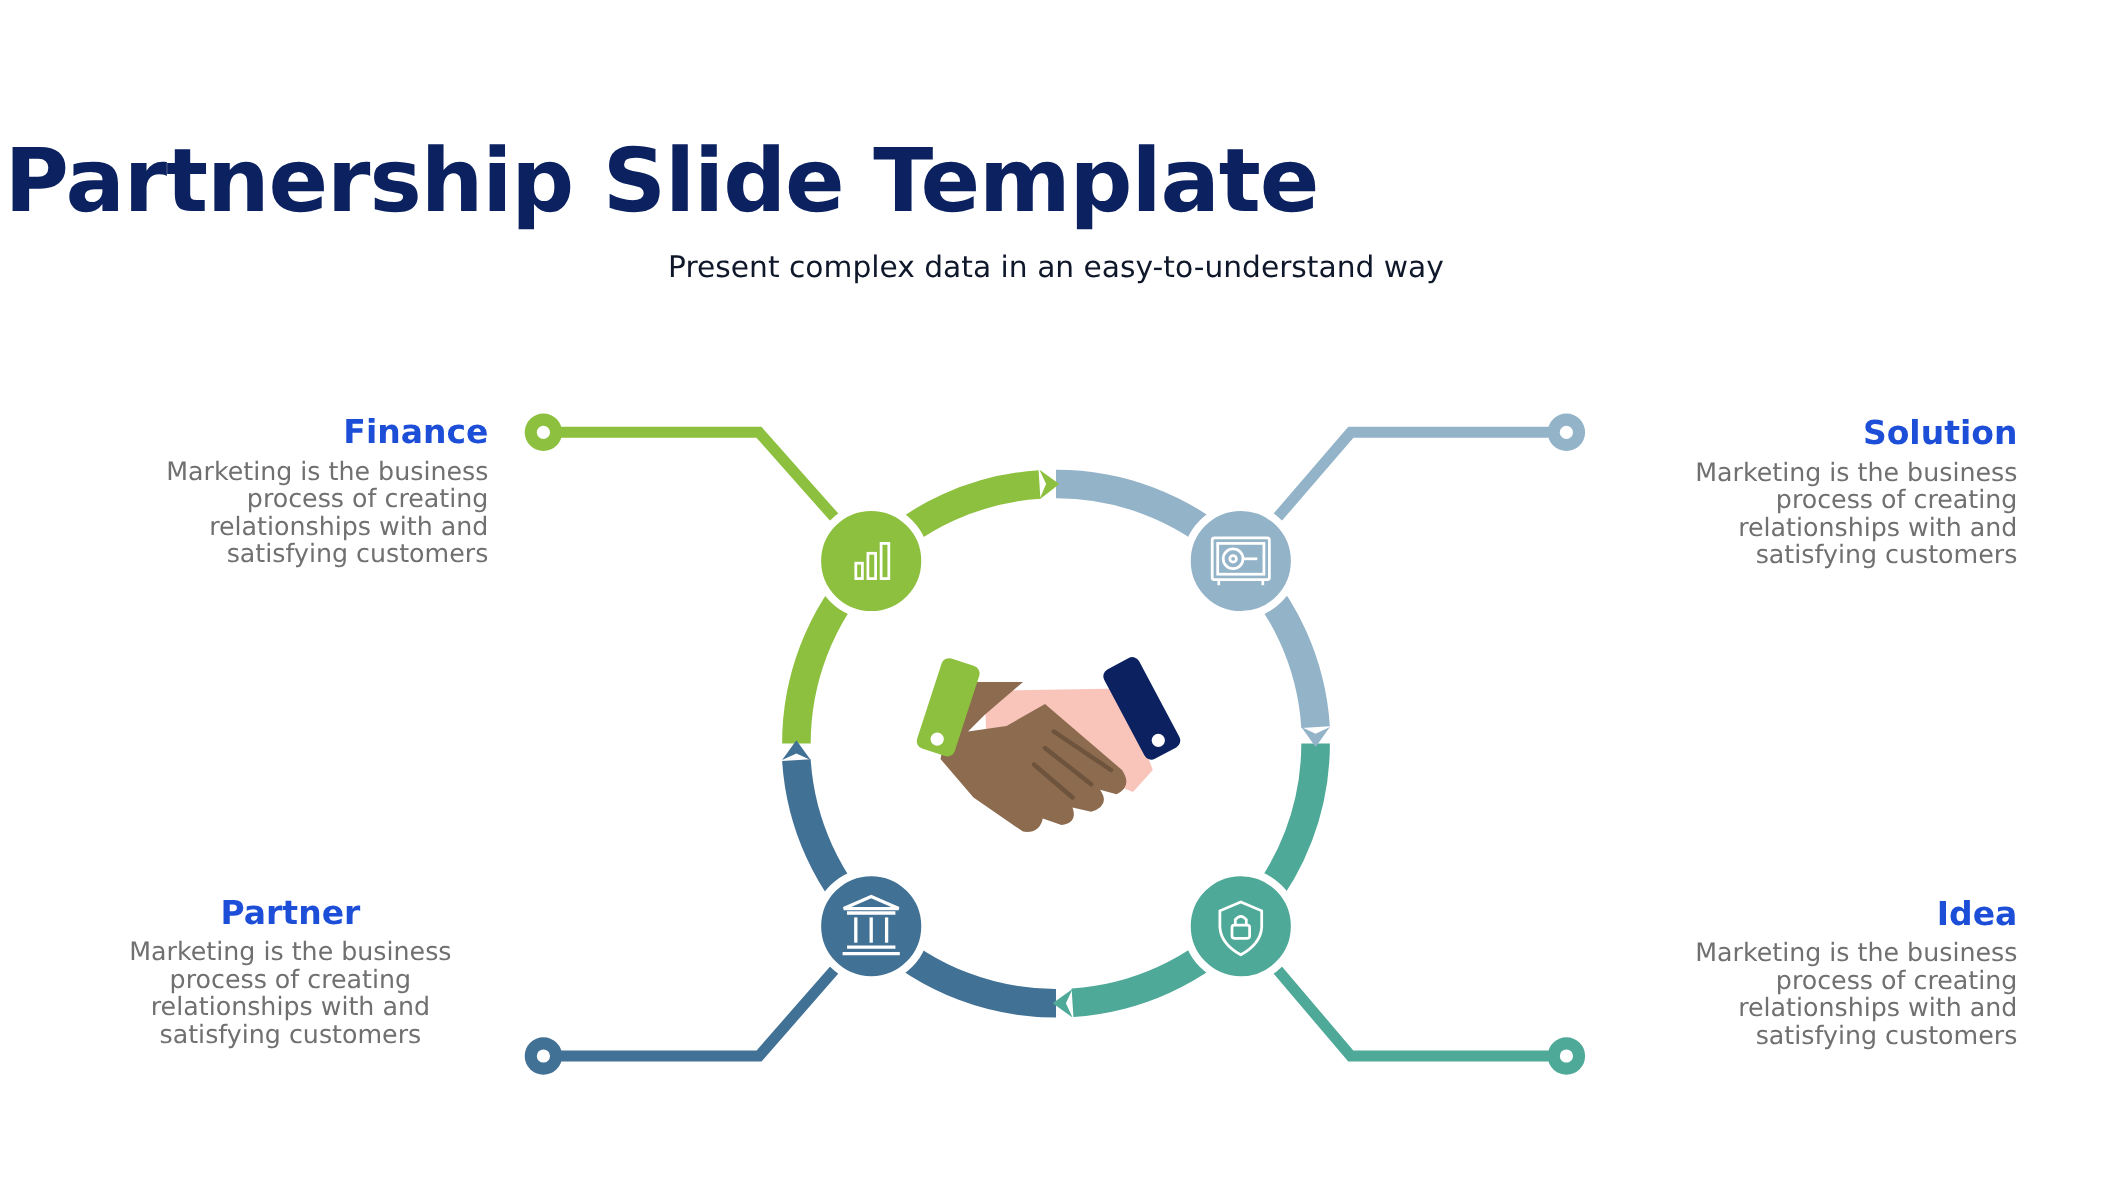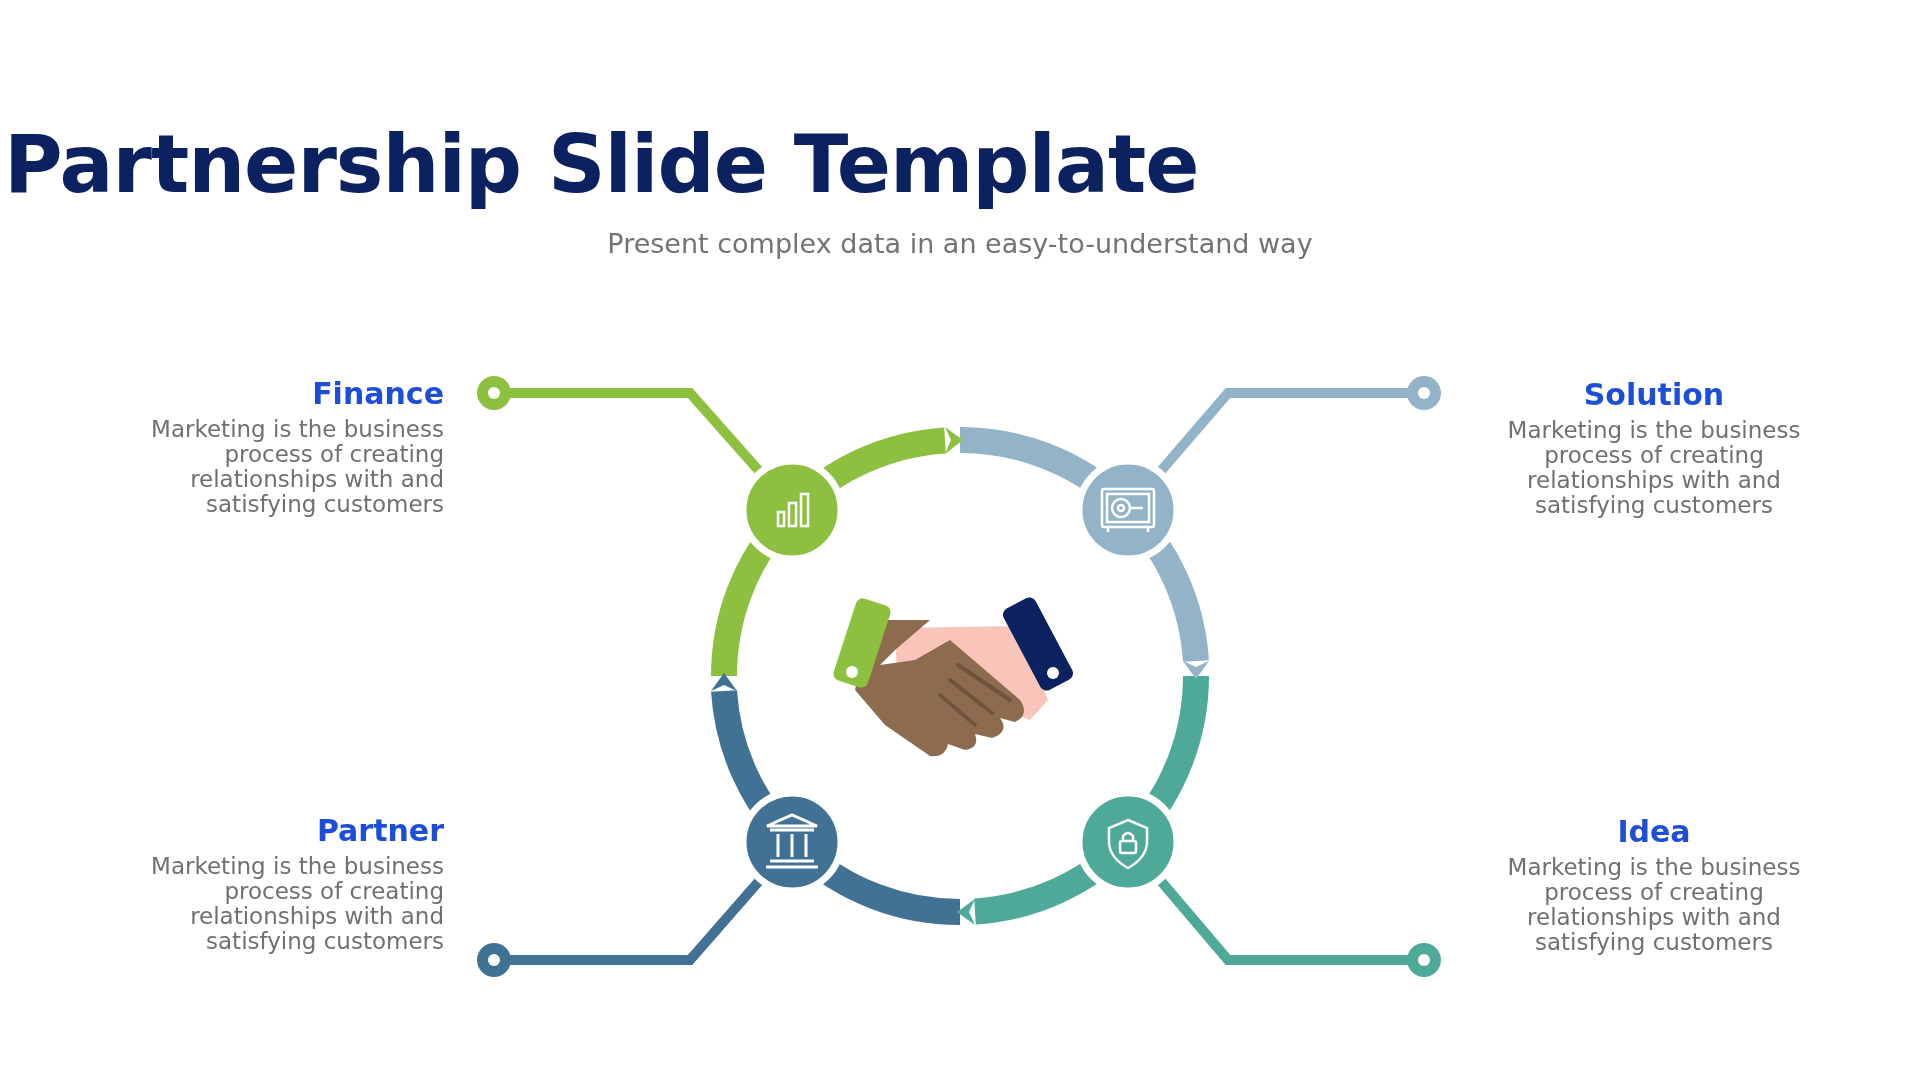--- a/index.html
+++ b/index.html
@@ -1,22 +1,22 @@
 <!DOCTYPE html>
 <html><head>
 <meta charset="utf-8">
 <style>
   html,body{margin:0;padding:0;background:#ffffff;}
   body{width:1920px;height:1080px;position:relative;overflow:hidden;font-family:"Liberation Sans",sans-serif;}
   .title{position:absolute;left:4px;top:118px;width:1920px;text-align:left;font-family:"DejaVu Sans",sans-serif;font-weight:bold;font-size:80px;color:#0b2160;letter-spacing:-1px;}
-  .subtitle{position:absolute;left:0;top:228px;width:1920px;text-align:center;font-family:"DejaVu Sans",sans-serif;font-size:27px;color:#737373;}
+  .subtitle{position:absolute;left:0;top:228px;width:1920px;text-align:center;font-family:"DejaVu Sans",sans-serif;font-size:27px;color:#0f172a;}
   .diagram{position:absolute;left:0;top:0;}
   .block{position:absolute;width:360px;font-family:"DejaVu Sans",sans-serif;}
   .block.left{text-align:right;}
-  .block.right{text-align:center;}
+  .block.right{text-align:right;}
   .block h3{margin:0 0 6px 0;font-size:30px;font-weight:bold;color:#1d4ed8;}
   .block p{margin:0;font-size:23px;line-height:25px;color:#707070;}
 </style>
 </head>
 <body>
 
 <div class="title">Partnership Slide Template</div>
 <div class="subtitle">Present complex data in an easy-to-understand way</div>
 
 <svg class="diagram" width="1920" height="1080" viewBox="0 0 1920 1080" xmlns="http://www.w3.org/2000/svg">
@@ -121,21 +121,21 @@
 <div class="block left" style="left:84px;top:376px;">
   <h3>Finance</h3>
   <p>Marketing is the business process of creating relationships with and satisfying customers</p>
 </div>
 
 <div class="block right" style="left:1474px;top:377px;">
   <h3>Solution</h3>
   <p>Marketing is the business process of creating relationships with and satisfying customers</p>
 </div>
 
-<div class="block left" style="left:84px;top:813px;">
+<div class="block left" style="left:84px;top:813px;text-align:center;">
   <h3>Partner</h3>
   <p>Marketing is the business process of creating relationships with and satisfying customers</p>
 </div>
 
 <div class="block right" style="left:1474px;top:814px;">
   <h3>Idea</h3>
   <p>Marketing is the business process of creating relationships with and satisfying customers</p>
 </div>
 
 </body></html>

